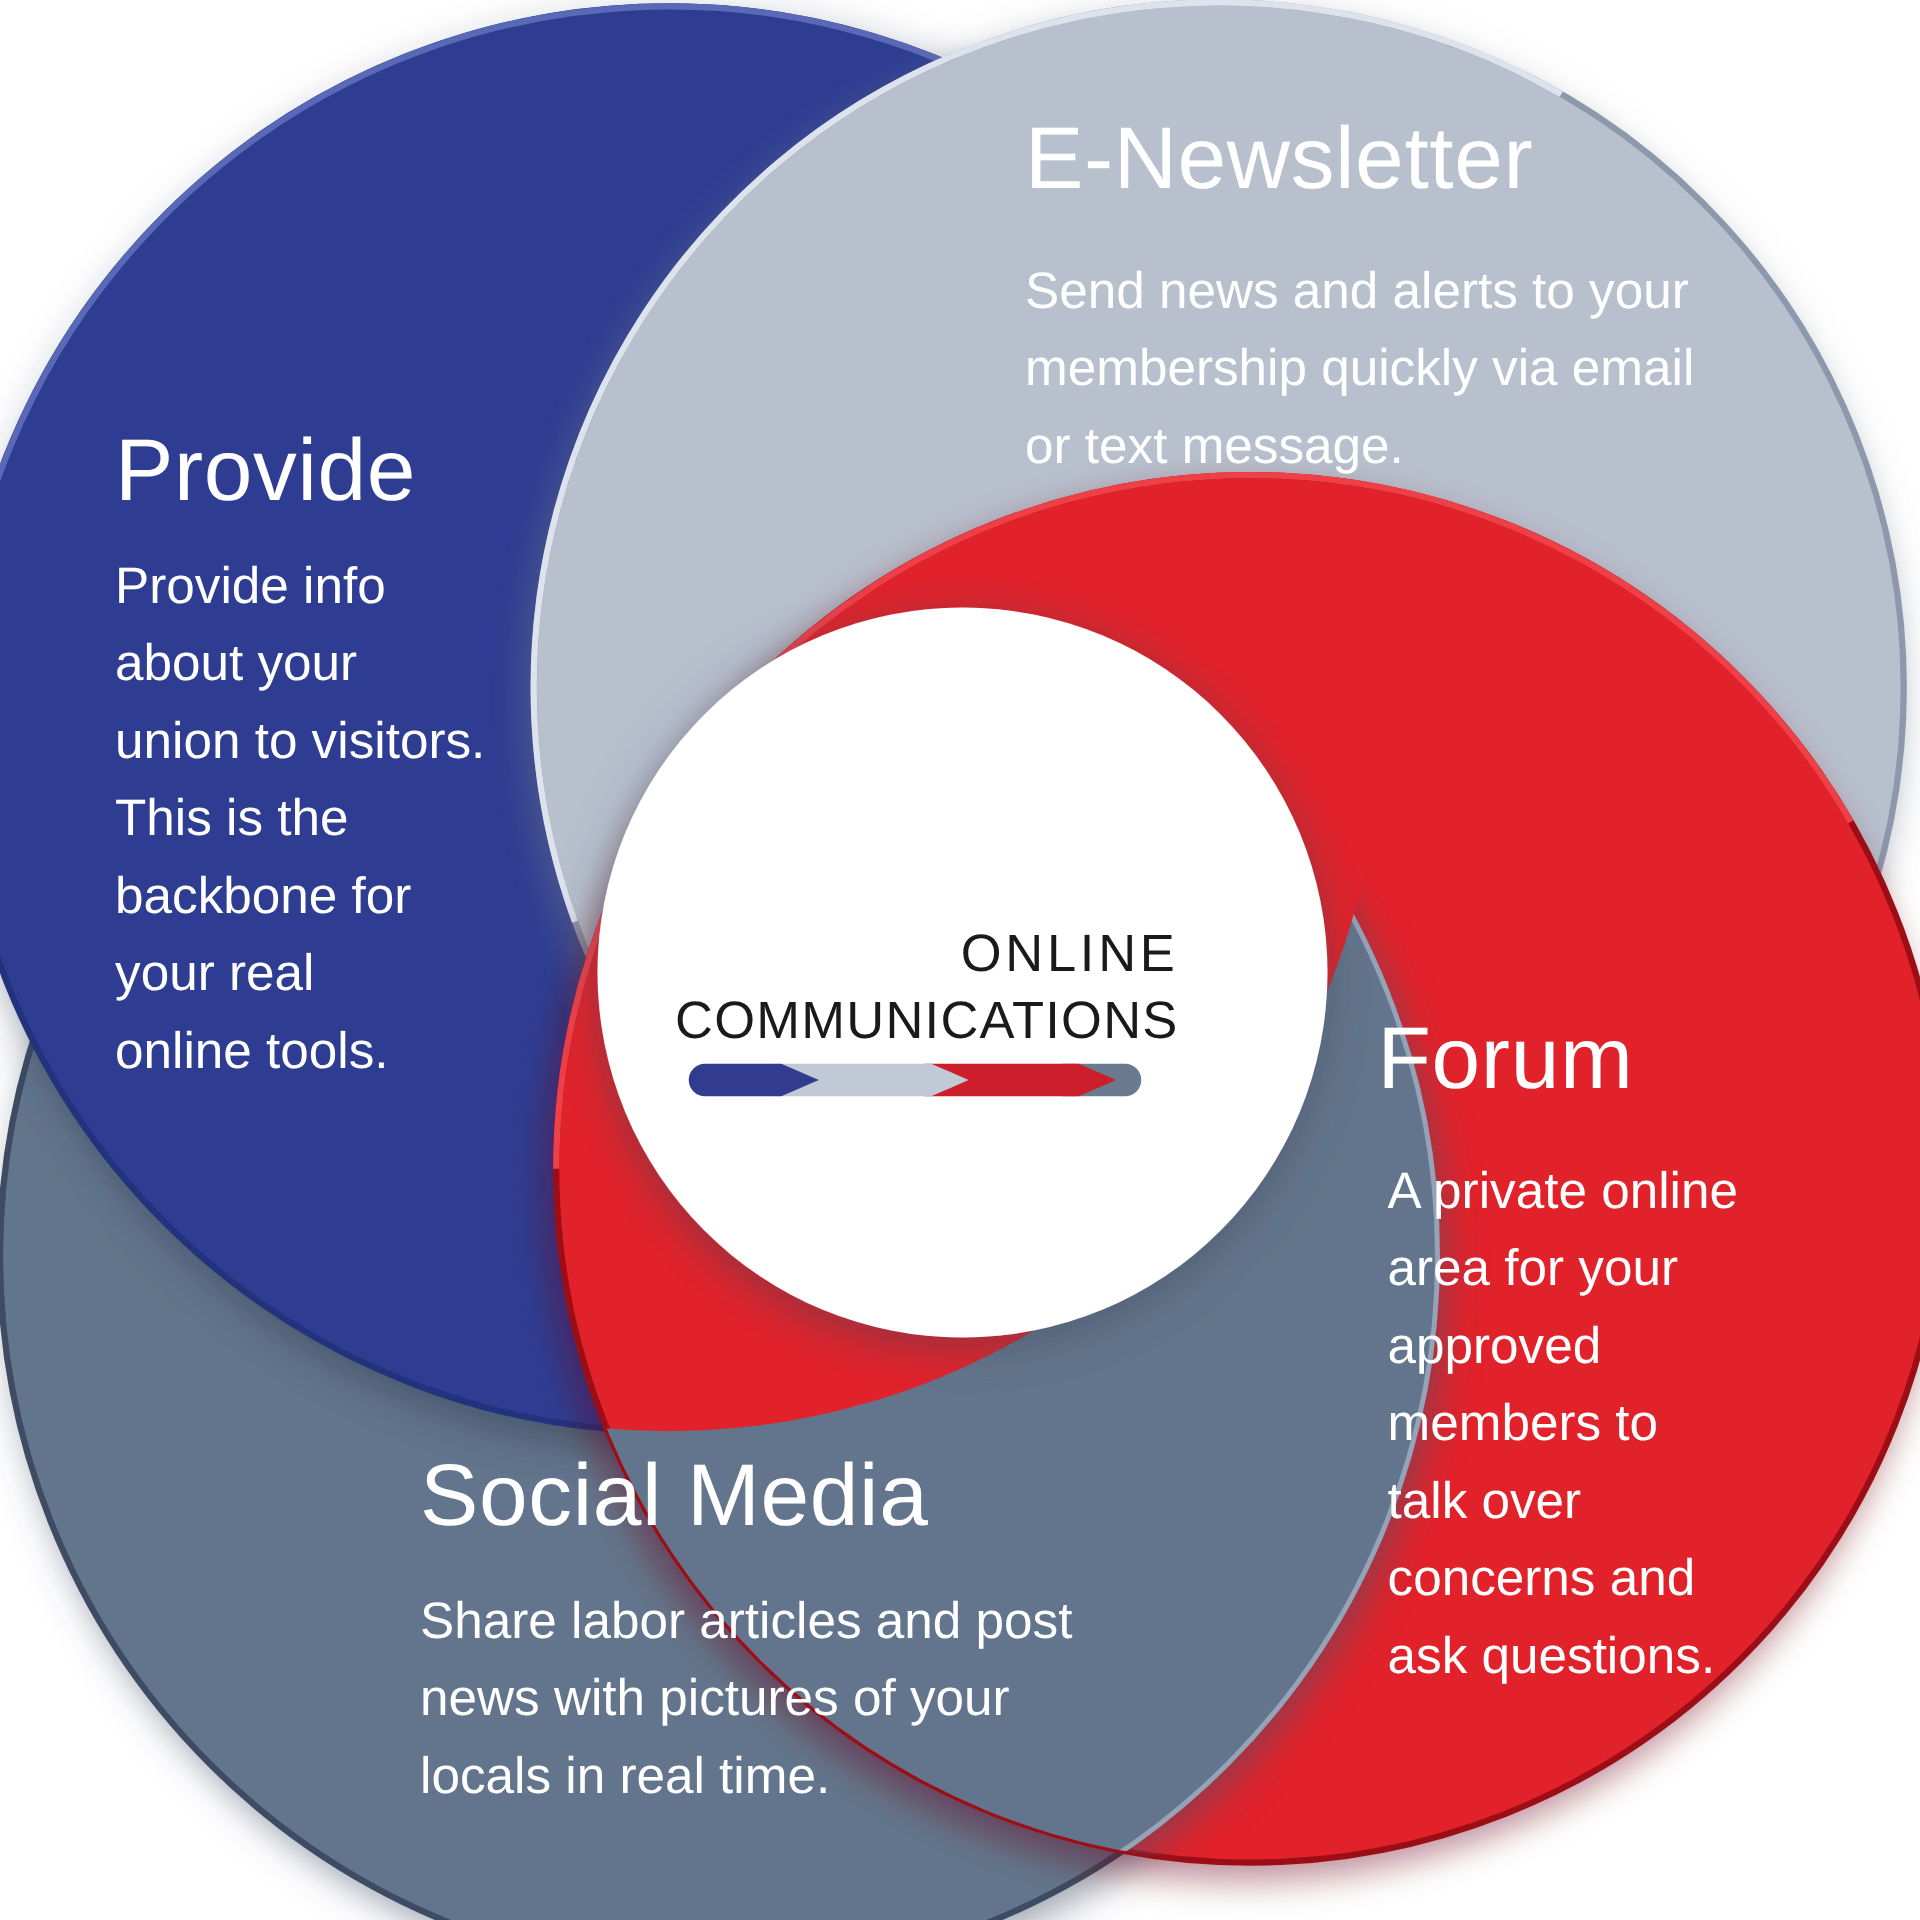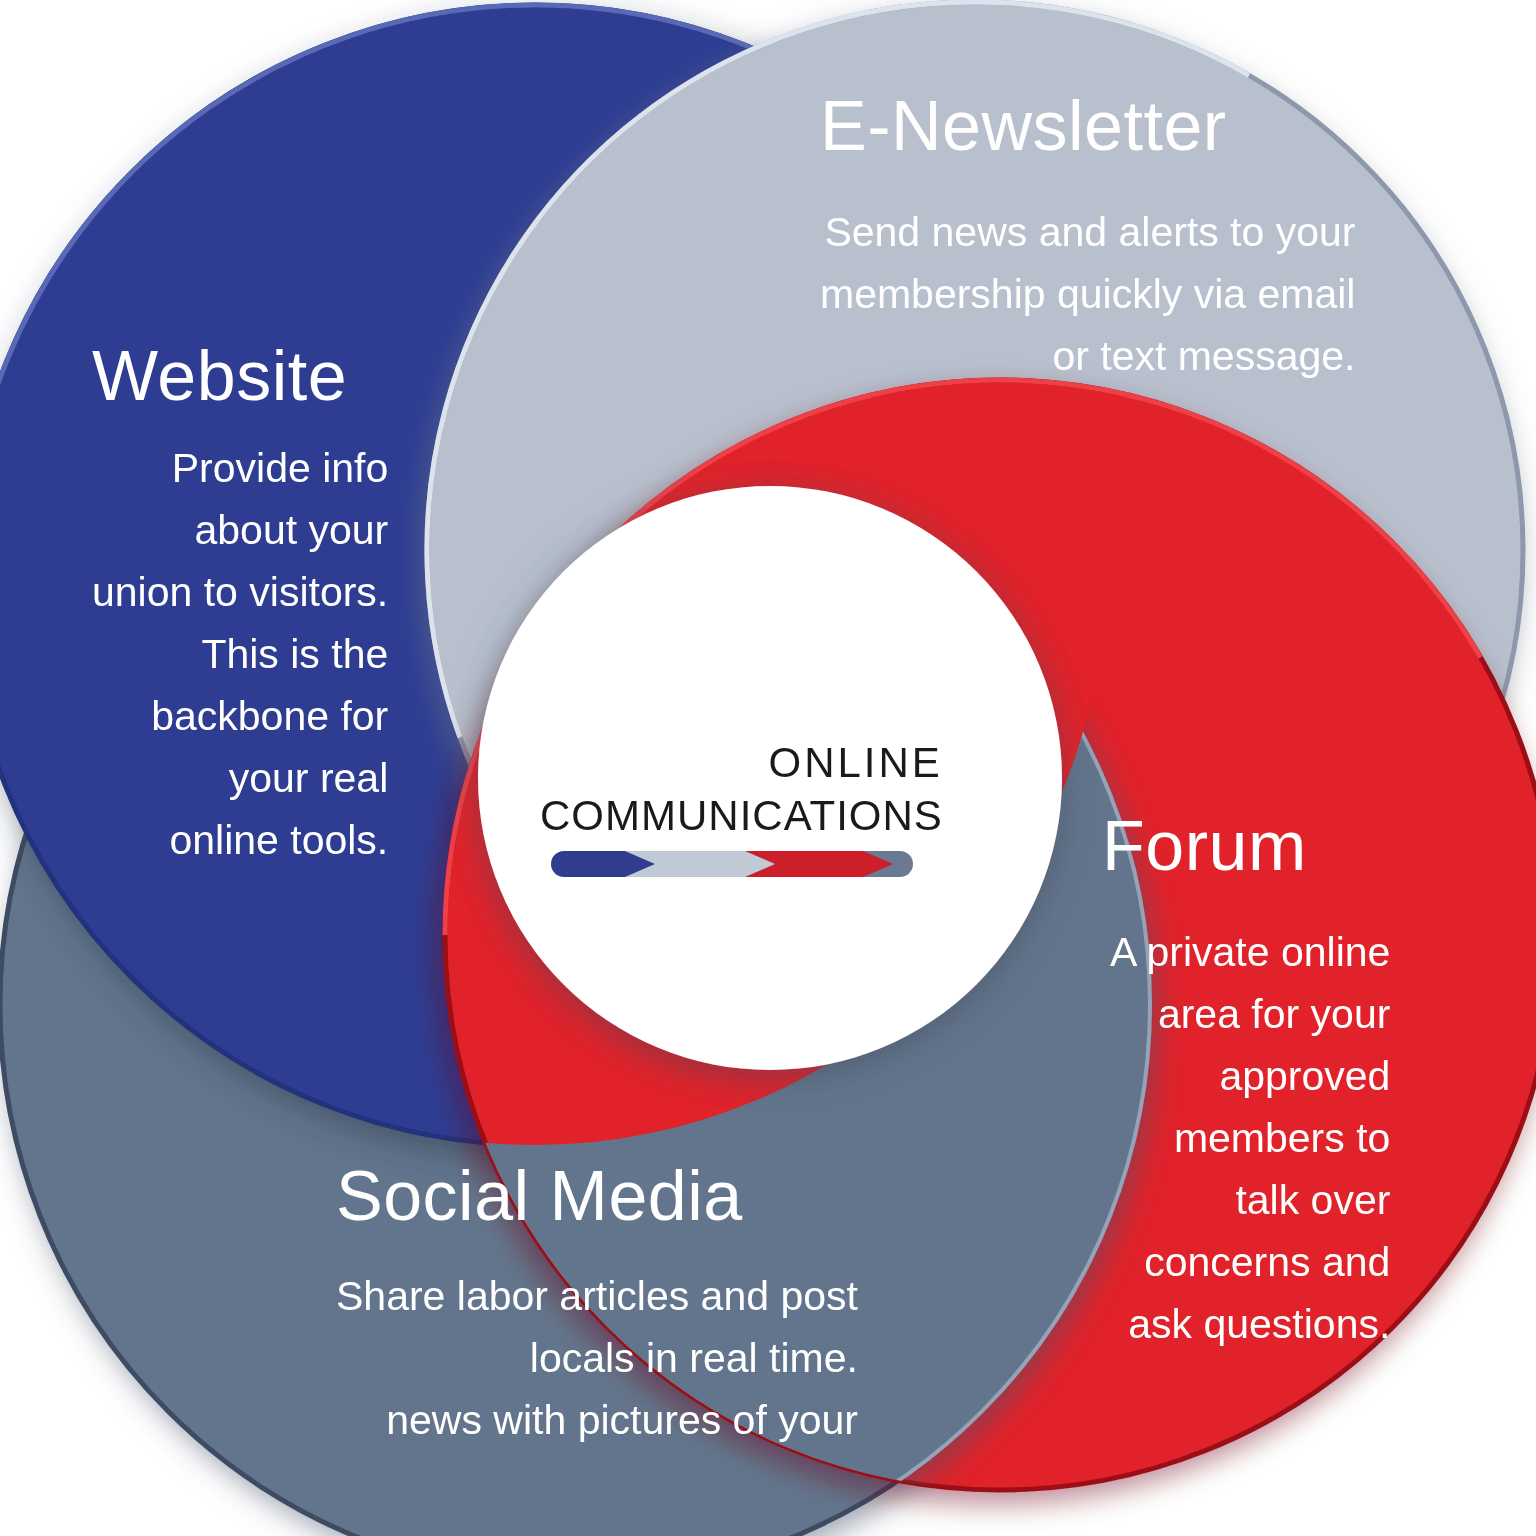--- a/index.html
+++ b/index.html
@@ -3,21 +3,21 @@
 <meta charset="utf-8">
 <style>
   html,body{margin:0;padding:0;background:#ffffff;}
   .stage{
     position:relative;width:1536px;height:1536px;overflow:hidden;background:#ffffff;
     font-family:"Liberation Sans", sans-serif;
   }
   .stage svg{position:absolute;left:0;top:0;}
   .sec{position:absolute;color:#ffffff;}
   .sec .title{font-size:70px;line-height:1.1;font-weight:400;letter-spacing:.5px;}
-  .sec .body .line{font-size:41px;line-height:62px;font-weight:400;text-align:right;}
+  .sec .body .line{font-size:41px;line-height:62px;font-weight:400;}
   .logo{position:absolute;left:540px;top:736px;color:#1a1a1a;}
   .logo .l1{font-size:42px;line-height:53px;letter-spacing:3px;text-align:right;}
   .logo .l2{font-size:42px;line-height:53px;letter-spacing:1px;}
   
   .sec-website{left:92px;top:338px;}
   .sec-website .body{margin-top:22px;}
   .sec-enewsletter{left:820px;top:88px;}
   .sec-enewsletter .body{margin-top:36px;}
   .sec-forum{left:1102px;top:808px;}
   .sec-forum .body{margin-top:36px;padding-left:8px;}
@@ -82,21 +82,21 @@
       <path d="M564 851 H625 L655 864 L625 877 H564 A13 13 0 0 1 564 851 Z" fill="#313c8e"></path>
     </g>
   </svg>
 
   <div class="logo">
     <div class="l1">ONLINE</div>
     <div class="l2">COMMUNICATIONS</div>
   </div>
 
   <div class="sec sec-website">
-    <div class="title">Website</div>
+    <div class="title">Provide</div>
     <div class="body">
       <div class="line">Provide info</div>
       <div class="line">about your</div>
       <div class="line">union to visitors.</div>
       <div class="line">This is the</div>
       <div class="line">backbone for</div>
       <div class="line">your real</div>
       <div class="line">online tools.</div>
     </div>
   </div>
@@ -120,18 +120,18 @@
       <div class="line">talk over</div>
       <div class="line">concerns and</div>
       <div class="line">ask questions.</div>
     </div>
   </div>
 
   <div class="sec sec-social">
     <div class="title">Social Media</div>
     <div class="body">
       <div class="line">Share labor articles and post</div>
+      <div class="line">news with pictures of your</div>
       <div class="line">locals in real time.</div>
-      <div class="line">news with pictures of your</div>
     </div>
   </div>
 
 </div>
 
 </body></html>

